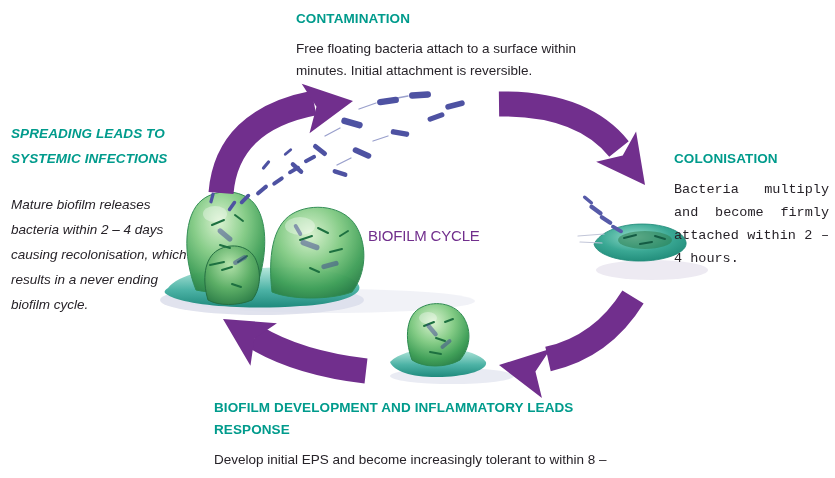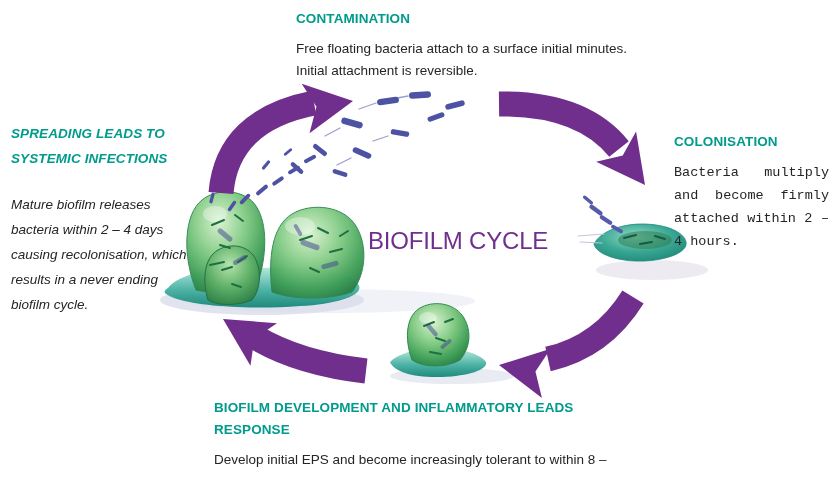--- a/index.html
+++ b/index.html
@@ -10,30 +10,30 @@
   .gfx { position:absolute; left:0; top:0; z-index:0; }
   .stage { position:absolute; z-index:2; }
   .stage h3 {
     margin:0 0 8px 0; font-size:13.5px; font-weight:bold;
     color:#009b8c; line-height:1.6; letter-spacing:0.1px;
   }
   .stage p {
     margin:0; font-size:13.5px; color:#272329; line-height:1.68;
   }
   .stage-contamination { left:296px; top:8px;  width:332px; }
-  .stage-colonisation  { left:674px; top:131px; width:155px; }
+  .stage-colonisation  { left:674px; top:148px; width:155px; }
   .stage-colonisation p { text-align:justify; line-height:1.72;font-family:Liberation Mono, monospace; }
   .stage-spreading     { left:11px;  top:122px; width:178px; }
   .stage-spreading h3  { line-height:1.82; margin-bottom:22px;font-style:italic; }
   .stage-spreading p   { line-height:1.85;font-style:italic; }
   .stage-development   { left:214px; top:397px; width:436px; }
   .stage-development p { max-width:410px; line-height:1.85; }
   .cycle-title {
     position:absolute; left:368px; top:227px; z-index:2;
-    color:#712f8d; font-size:24px; font-weight:500; letter-spacing:-0.2px;
+    color:#712f8d; font-size:15px; font-weight:500; letter-spacing:-0.2px;
     white-space:nowrap;
   }
 </style>
 </head>
 <body>
 
 <div class="canvas">
 
   <svg class="gfx" width="835" height="478" viewBox="0 0 835 478">
     <defs>
@@ -183,21 +183,21 @@
       </g>
       <g>
         <path d="M366,371 Q298,363 255,337" fill="none" stroke="#712f8d" stroke-width="25"></path>
         <use href="#ahead" transform="translate(223,319) rotate(212)"></use>
       </g>
     </g>
   </svg>
 
   <div class="stage stage-contamination">
     <h3>CONTAMINATION</h3>
-    <p>Free floating bacteria attach to a surface initial minutes. Initial attachment is reversible.</p>
+    <p>Free floating bacteria attach to a surface within minutes. Initial attachment is reversible.</p>
   </div>
 
   <div class="stage stage-colonisation">
     <h3>COLONISATION</h3>
     <p>Bacteria multiply and become firmly attached within 2 – 4 hours.</p>
   </div>
 
   <div class="stage stage-development">
     <h3>BIOFILM DEVELOPMENT AND INFLAMMATORY LEADS RESPONSE</h3>
     <p>Develop initial EPS and become increasingly tolerant to within 8 – 12 hours.</p>

